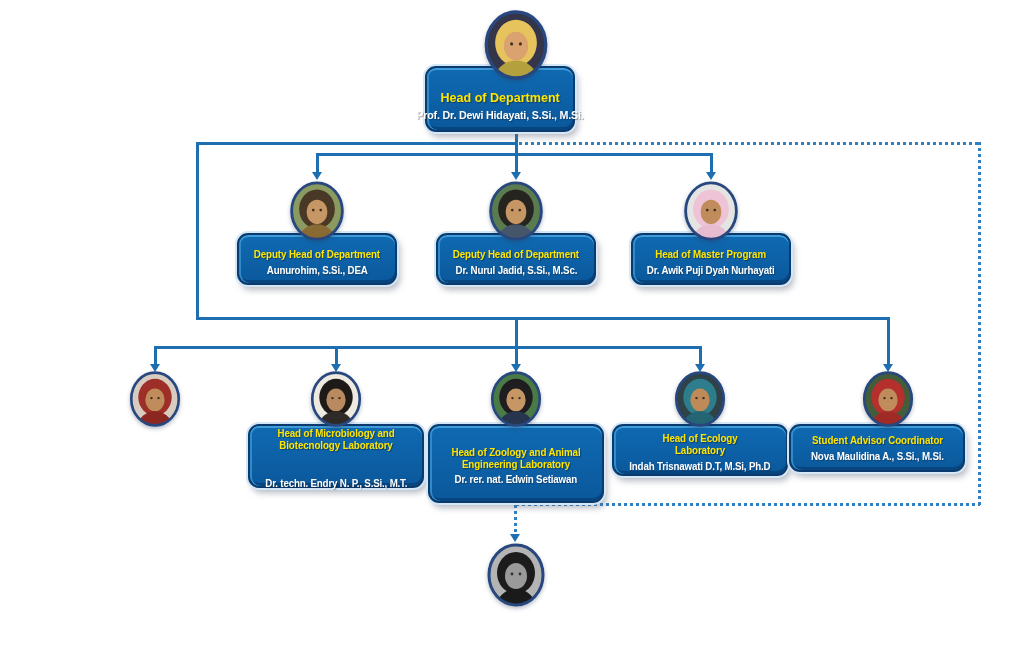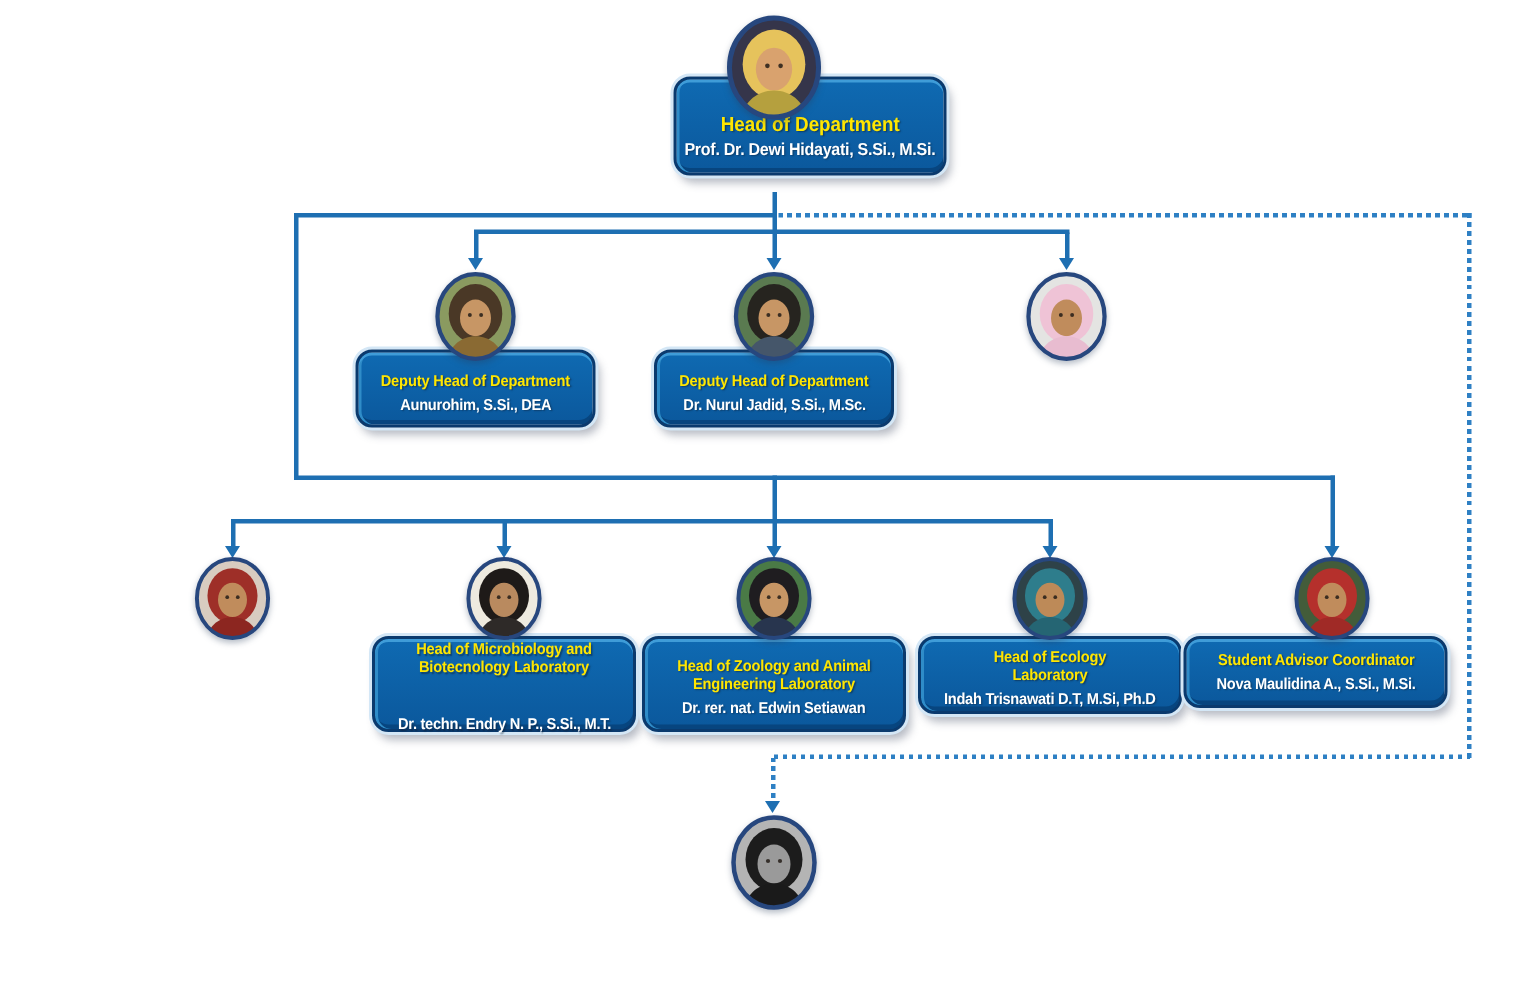--- a/index.html
+++ b/index.html
@@ -87,21 +87,21 @@
         <rect x="0" y="0" width="60" height="66" fill="#35354a"></rect>
         <ellipse cx="30" cy="31" rx="19" ry="21" fill="#e6c35c"></ellipse>
         <ellipse cx="30" cy="34" rx="11" ry="13" fill="#d9a26e"></ellipse>
         <circle cx="26" cy="32" r="1.4" fill="rgba(35,28,22,.85)"></circle>
           <circle cx="34" cy="32" r="1.4" fill="rgba(35,28,22,.85)"></circle>
         <path d="M30,47 C19,47 11,55 9,66 L51,66 C49,55 41,47 30,47 Z" fill="#b5a03e"></path>
       </g>
       <ellipse cx="30" cy="33" rx="27" ry="30" fill="none" stroke="#27477e" stroke-width="3"></ellipse>
     </svg>
   </div>
-  <div class="card" style="left:425px;top:51px;width:182px;height:66px;padding-top:16px;margin-left:24px;">
+  <div class="card" style="left:425px;top:66px;width:150px;height:66px;padding-top:16px;">
     <span class="role role-lg">Head of Department</span>
     <span class="person name-lg">Prof. Dr. Dewi Hidayati, S.Si., M.Si.</span>
   </div>
 
   <div class="photo" style="left:288px;top:180px;width:58px;height:62px;">
     <svg viewBox="0 0 60 66">
       <defs>
           <clipPath id="c1">
             <ellipse cx="30" cy="33" rx="27" ry="30"></ellipse>
           </clipPath>
@@ -156,20 +156,24 @@
         <rect x="0" y="0" width="60" height="66" fill="#e4e4e2"></rect>
         <ellipse cx="30" cy="31" rx="19" ry="21" fill="#efc3d6"></ellipse>
         <ellipse cx="30" cy="34" rx="11" ry="13" fill="#c08c5c"></ellipse>
         <circle cx="26" cy="32" r="1.4" fill="rgba(35,28,22,.85)"></circle>
           <circle cx="34" cy="32" r="1.4" fill="rgba(35,28,22,.85)"></circle>
         <path d="M30,47 C19,47 11,55 9,66 L51,66 C49,55 41,47 30,47 Z" fill="#e8bcd0"></path>
       </g>
       <ellipse cx="30" cy="33" rx="27" ry="30" fill="none" stroke="#27477e" stroke-width="3"></ellipse>
     </svg>
   </div>
+  <div class="card" style="left:631px;top:233px;width:160px;height:52px;padding-top:10px;">
+    <span class="role role-sm one-line">Head of Master Program</span>
+    <span class="person name-sm">Dr. Awik Puji Dyah Nurhayati</span>
+  </div>
 
   <div class="photo" style="left:127px;top:370px;width:56px;height:58px;">
     <svg viewBox="0 0 60 66">
       <defs>
           <clipPath id="c4">
             <ellipse cx="30" cy="33" rx="27" ry="30"></ellipse>
           </clipPath>
         </defs>
       <g clip-path="url(#c4)">
         <rect x="0" y="0" width="60" height="66" fill="#d8ccc0"></rect>
@@ -217,21 +221,21 @@
         <rect x="0" y="0" width="60" height="66" fill="#4a7a46"></rect>
         <ellipse cx="30" cy="31" rx="19" ry="21" fill="#1f1d20"></ellipse>
         <ellipse cx="30" cy="34" rx="11" ry="13" fill="#c79665"></ellipse>
         <circle cx="26" cy="32" r="1.4" fill="rgba(35,28,22,.85)"></circle>
           <circle cx="34" cy="32" r="1.4" fill="rgba(35,28,22,.85)"></circle>
         <path d="M30,47 C19,47 11,55 9,66 L51,66 C49,55 41,47 30,47 Z" fill="#28354e"></path>
       </g>
       <ellipse cx="30" cy="33" rx="27" ry="30" fill="none" stroke="#27477e" stroke-width="3"></ellipse>
     </svg>
   </div>
-  <div class="card" style="left:428px;top:424px;width:176px;height:64px;padding-top:8px;">
+  <div class="card" style="left:428px;top:424px;width:176px;height:79px;padding-top:8px;">
     <span class="role role-sm">Head of Zoology and Animal Engineering Laboratory</span>
     <span class="person name-sm">Dr. rer. nat. Edwin Setiawan</span>
   </div>
 
   <div class="photo" style="left:672px;top:370px;width:56px;height:58px;">
     <svg viewBox="0 0 60 66">
       <defs>
           <clipPath id="c7">
             <ellipse cx="30" cy="33" rx="27" ry="30"></ellipse>
           </clipPath>

